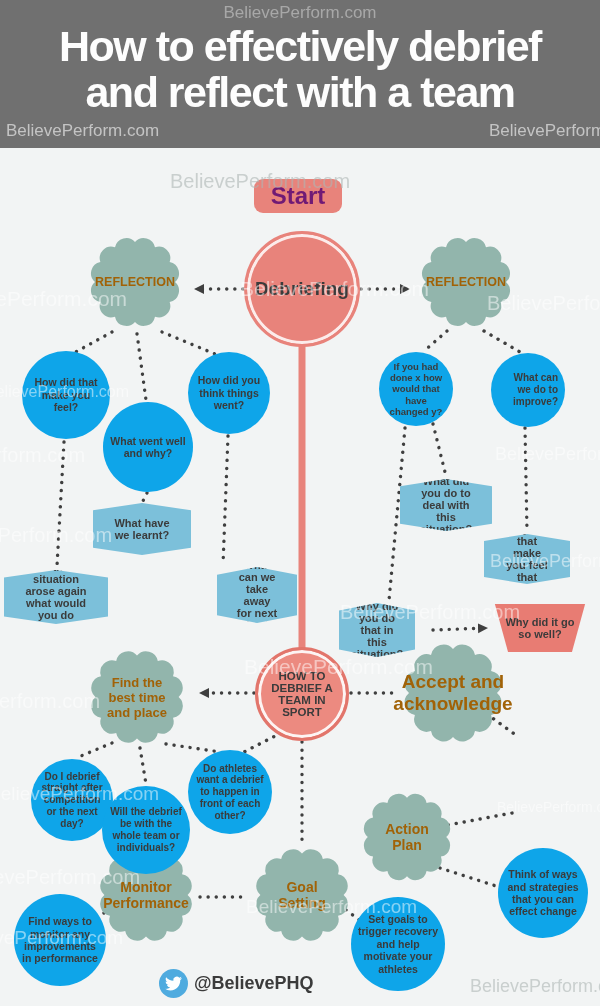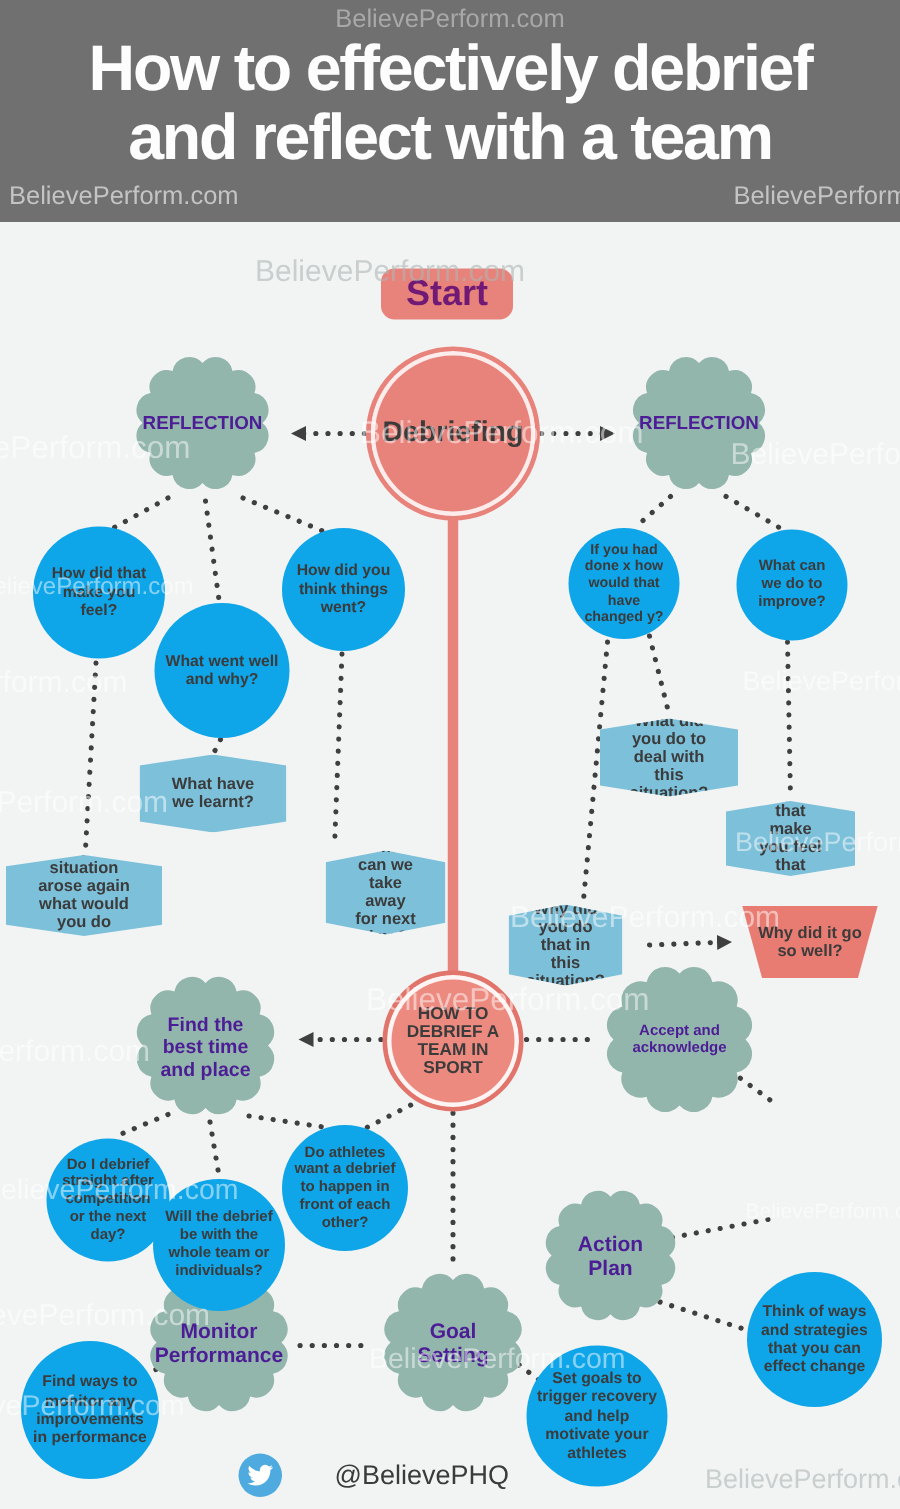--- a/index.html
+++ b/index.html
@@ -25,32 +25,32 @@
     box-shadow:inset 0 0 0 3px rgba(255,255,255,.9);font-size:11.5px;
     text-transform:uppercase;padding:10px;}
   .gem{background:#7cc0da;clip-path:polygon(0% 14%,50% 0%,100% 14%,100% 86%,50% 100%,0% 86%);
     padding:8px 18px;font-size:11px;}
   .trap{background:#e87c73;clip-path:polygon(2% 0%,98% 0%,84% 100%,16% 100%);
     padding:6px 10px;font-size:11px;}
   .seal{position:absolute;}
   .seal svg{position:absolute;inset:0;width:100%;height:100%;}
   .seal path{fill:#92b5ac;}
   .seal-label{position:absolute;inset:0;display:flex;align-items:center;justify-content:center;
-    text-align:center;font-weight:bold;color:#4c1d95;padding:15px;box-sizing:border-box;}
+    text-align:center;font-weight:bold;color:#a16207;padding:15px;box-sizing:border-box;}
   .q{font-size:10.5px;line-height:1.18;}
   
   .connectors{position:absolute;left:0;top:0;width:600px;height:1006px;pointer-events:none;}
   .wm{position:absolute;font-size:20px;color:rgba(255,255,255,.5);white-space:nowrap;
     pointer-events:none;z-index:30;}
   .wm-gray{color:rgba(173,182,180,.6);}
   .footer{position:absolute;left:159px;top:969px;display:flex;align-items:center;gap:6px;}
   .tw-icon{width:29px;height:29px;border-radius:50%;background:#4fabdf;display:flex;
     align-items:center;justify-content:center;}
   .tw-icon svg{width:17px;height:17px;fill:#ffffff;}
-  .tw-handle{font-size:18px;font-weight:normal;color:#3b3b3b;margin-left:29px;}
+  .tw-handle{font-size:18px;font-weight:bold;color:#3b3b3b;}
 </style>
 </head>
 <body>
 
 <div class="canvas">
 
   <div class="header">
     <div class="header-wm-top">BelievePerform.com</div>
     <div class="title">
       <div>How to effectively debrief</div>
@@ -124,21 +124,21 @@
     <div class="seal-label">REFLECTION</div>
   </div>
 
   <div class="seal" style="left:85px;top:645px;width:104px;height:104px;font-size:13px">
     <svg viewBox="0 0 100 100">
         <path d="M90,50 A11.5,11.5 0 0 1 84.64,70 A11.5,11.5 0 0 1 70,84.64 A11.5,11.5 0 0 1 50,90 A11.5,11.5 0 0 1 30,84.64 A11.5,11.5 0 0 1 15.36,70 A11.5,11.5 0 0 1 10,50 A11.5,11.5 0 0 1 15.36,30 A11.5,11.5 0 0 1 30,15.36 A11.5,11.5 0 0 1 50,10 A11.5,11.5 0 0 1 70,15.36 A11.5,11.5 0 0 1 84.64,30 A11.5,11.5 0 0 1 90,50 Z"></path>
       </svg>
     <div class="seal-label">Find the best time and place</div>
   </div>
 
-  <div class="seal" style="left:397px;top:638px;width:112px;height:110px;font-size:10px">
+  <div class="seal" style="left:397px;top:638px;width:112px;height:110px;font-size:19px">
     <svg viewBox="0 0 100 100">
         <path d="M90,50 A11.5,11.5 0 0 1 84.64,70 A11.5,11.5 0 0 1 70,84.64 A11.5,11.5 0 0 1 50,90 A11.5,11.5 0 0 1 30,84.64 A11.5,11.5 0 0 1 15.36,70 A11.5,11.5 0 0 1 10,50 A11.5,11.5 0 0 1 15.36,30 A11.5,11.5 0 0 1 30,15.36 A11.5,11.5 0 0 1 50,10 A11.5,11.5 0 0 1 70,15.36 A11.5,11.5 0 0 1 84.64,30 A11.5,11.5 0 0 1 90,50 Z"></path>
       </svg>
     <div class="seal-label">Accept and acknowledge</div>
   </div>
 
   <div class="seal" style="left:358px;top:788px;width:98px;height:98px;font-size:14px">
     <svg viewBox="0 0 100 100">
         <path d="M90,50 A11.5,11.5 0 0 1 84.64,70 A11.5,11.5 0 0 1 70,84.64 A11.5,11.5 0 0 1 50,90 A11.5,11.5 0 0 1 30,84.64 A11.5,11.5 0 0 1 15.36,70 A11.5,11.5 0 0 1 10,50 A11.5,11.5 0 0 1 15.36,30 A11.5,11.5 0 0 1 30,15.36 A11.5,11.5 0 0 1 50,10 A11.5,11.5 0 0 1 70,15.36 A11.5,11.5 0 0 1 84.64,30 A11.5,11.5 0 0 1 90,50 Z"></path>
       </svg>
@@ -164,21 +164,21 @@
     </div>
   <div class="node circle orange q" style="left:103px;top:402px;width:90px;height:90px;">
     <span>What went well and why?</span>
     </div>
   <div class="node circle orange q" style="left:188px;top:352px;width:82px;height:82px;">
     <span>How did you think things went?</span>
     </div>
   <div class="node circle orange q" style="left:379px;top:352px;width:74px;height:74px;font-size:9.5px;">
     <span>If you had done x how would that have changed y?</span>
     </div>
-  <div class="node circle orange q" style="left:491px;top:353px;width:74px;height:74px;font-size:10px;">
+  <div class="node circle orange q" style="left:491px;top:353px;width:74px;height:74px;font-size:10px;text-align:right;">
     <span>What can we do to improve?</span>
     </div>
   <div class="node circle orange q" style="left:31px;top:759px;width:82px;height:82px;font-size:10px;">
     <span>Do I debrief straight after competition or the next day?</span>
     </div>
   <div class="node circle orange q" style="left:102px;top:786px;width:88px;height:88px;font-size:10px;">
     <span>Will the debrief be with the whole team or individuals?</span>
     </div>
   <div class="node circle orange q" style="left:188px;top:750px;width:84px;height:84px;font-size:10px;">
     <span>Do athletes want a debrief to happen in front of each other?</span>

